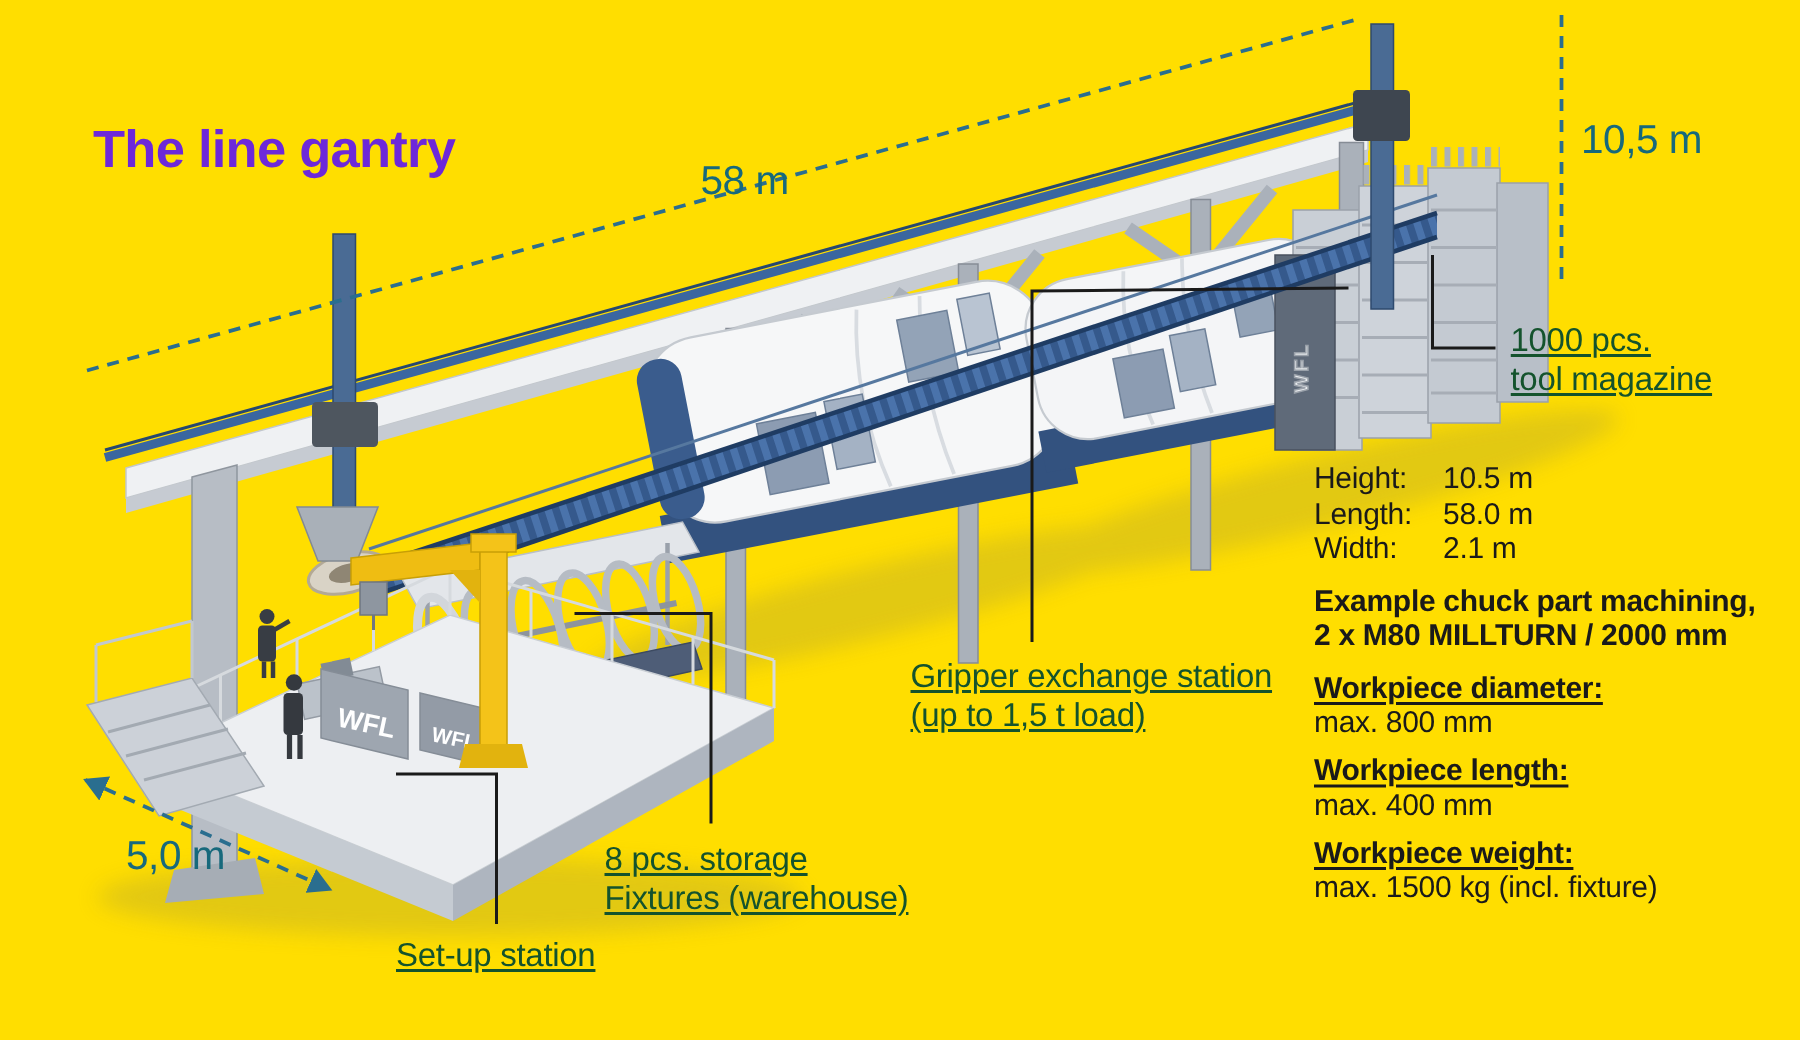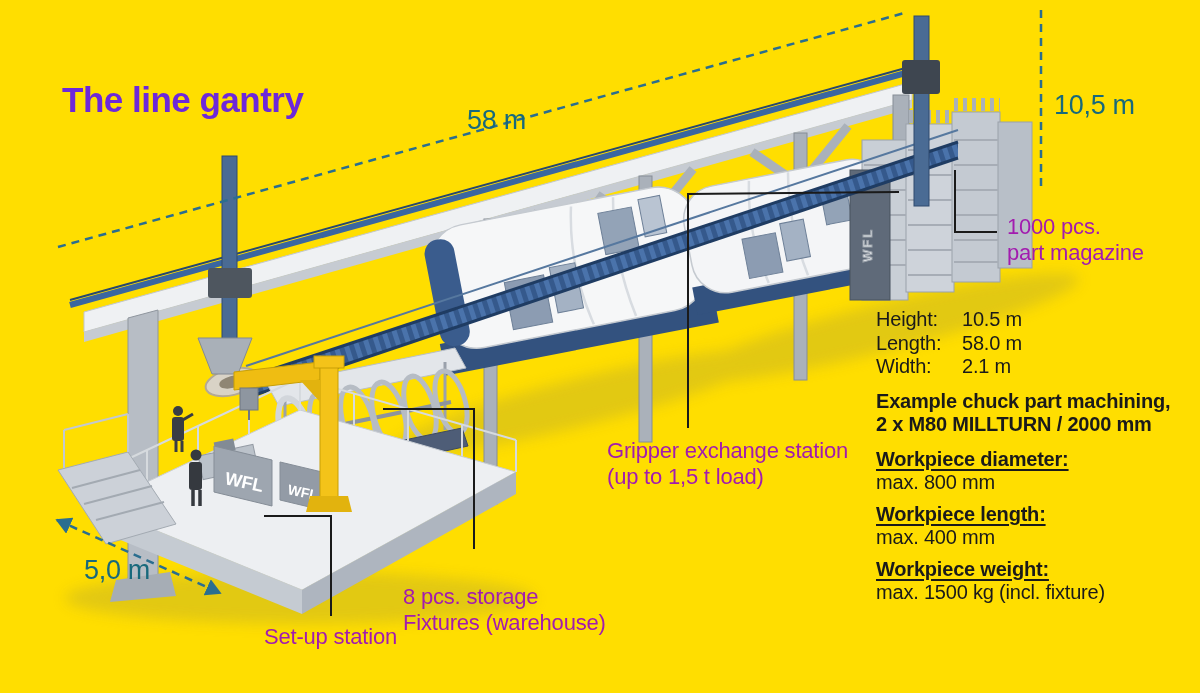--- a/index.html
+++ b/index.html
@@ -11,28 +11,28 @@
   }
   .stage svg{position:absolute;left:0;top:0;}
   .abs{position:absolute;}
   .title{
     left:62px;top:80px;font-size:35px;font-weight:700;letter-spacing:-0.5px;color:#6d28d9;
   }
   .dim{
     color:#17697C;font-size:27px;letter-spacing:-0.3px;
   }
   .dim-length{left:467px;top:105px;}
-  .dim-height{left:1054px;top:90px;}
+  .dim-height{left:1054px;top:78px;}
   .dim-width{left:84px;top:555px;}
   .callout{
-    font-size:22px;line-height:26px;color:#a21caf;letter-spacing:-0.2px;white-space:nowrap;
+    font-size:22px;line-height:26px;color:#14532d;letter-spacing:-0.2px;white-space:nowrap;text-decoration:underline;
   }
   .co-toolmag{left:1007px;top:214px;}
   .co-gripper{left:607px;top:438px;}
-  .co-storage{left:403px;top:560px;margin-top:24px;}
+  .co-storage{left:403px;top:560px;}
   .co-setup{left:264px;top:624px;}
   .info{
     left:876px;top:308px;width:320px;font-size:20px;line-height:23.5px;letter-spacing:-0.2px;
   }
   .info .sec{margin-bottom:11px;}
   .info .h{font-weight:700;}
   .row .lbl{display:inline-block;width:86px;}
   .spec{margin-bottom:8px;}
   .spec .u{
     text-decoration:underline;text-decoration-thickness:1.5px;text-underline-offset:3px;font-weight:bold;
@@ -268,21 +268,21 @@
   </svg>
 
   <div class="abs title">The line gantry</div>
 
   <div class="abs dim dim-length">58 m</div>
   <div class="abs dim dim-height">10,5 m</div>
   <div class="abs dim dim-width">5,0 m</div>
 
   <div class="abs callout co-toolmag">
     <div>1000 pcs.</div>
-    <div>part magazine</div>
+    <div>tool magazine</div>
   </div>
 
   <div class="abs callout co-gripper">
     <div>Gripper exchange station</div>
     <div>(up to 1,5 t load)</div>
   </div>
 
   <div class="abs callout co-storage">
     <div>8 pcs. storage</div>
     <div>Fixtures (warehouse)</div>

